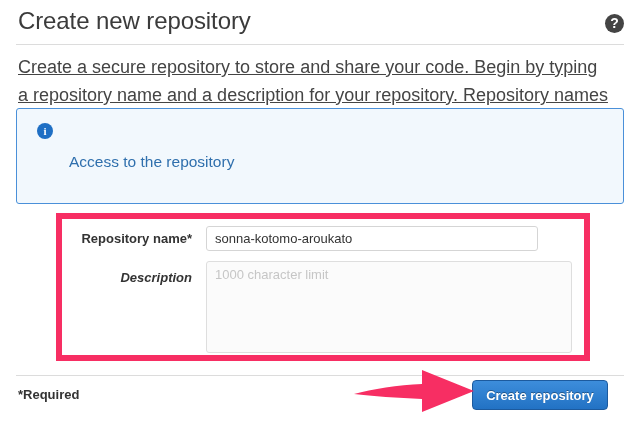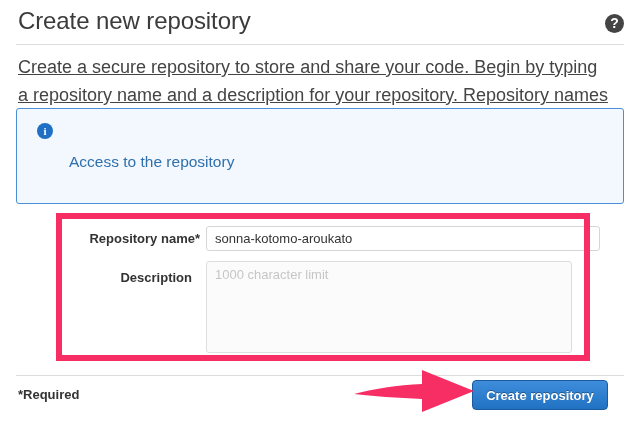--- a/index.html
+++ b/index.html
@@ -138,28 +138,28 @@
     pointer-events: none;
   }
   .field-label {
     position: absolute;
     font-size: 13px;
     font-weight: bold;
     color: #333333;
     text-align: right;
     width: 118px;
   }
-  .label-name  { left: 74px;  top: 231px; margin-left: 8px; }
-  .label-desc  { left: 74px;  top: 270px; }
+  .label-name  { left: 74px;  top: 231px; }
+  .label-desc  { left: 74px;  top: 270px; font-style: italic; }
 
   .text-input {
     position: absolute;
     left: 206px;
     top: 226px;
-    width: 394px;
+    width: 332px;
     height: 25px;
     box-sizing: border-box;
     padding: 3px 8px;
     font-family: "Liberation Sans", sans-serif;
     font-size: 13px;
     color: #333333;
     background: #ffffff;
     border: 1px solid #d5d5d5;
     border-radius: 3px;
     outline: none;

